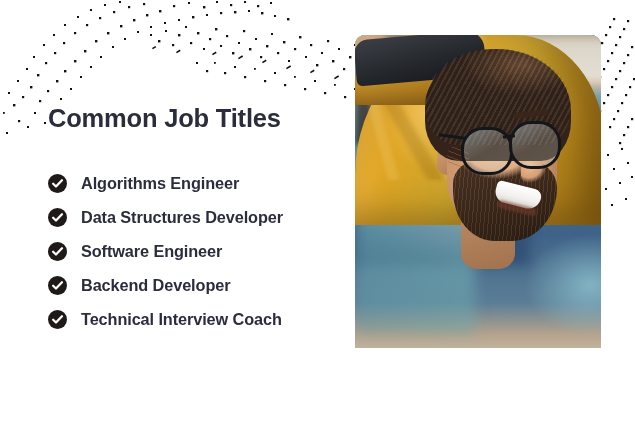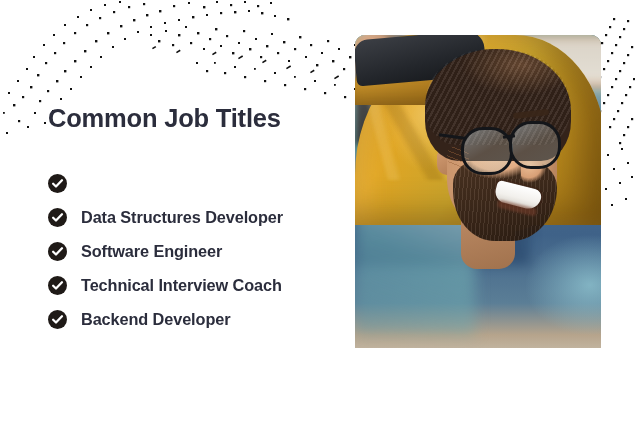--- a/index.html
+++ b/index.html
@@ -590,48 +590,49 @@
 
   <div id="text-col">
     <h1 id="page-title">Common Job Titles</h1>
 
     <ul id="job-title-list">
       <li>
         <svg class="check-icon" viewBox="0 0 20 20" aria-hidden="true">
           <circle cx="10" cy="10" r="10" fill="#1f1a17"></circle>
           <path d="M5.4 10.3 L8.4 13.2 L14.7 6.6" fill="none" stroke="#ffffff" stroke-width="2.4" stroke-linecap="round" stroke-linejoin="round"></path>
         </svg>
+        <span class="item-label">Algorithms Engineer</span>
       </li>
       <li>
         <svg class="check-icon" viewBox="0 0 20 20" aria-hidden="true">
           <circle cx="10" cy="10" r="10" fill="#1f1a17"></circle>
           <path d="M5.4 10.3 L8.4 13.2 L14.7 6.6" fill="none" stroke="#ffffff" stroke-width="2.4" stroke-linecap="round" stroke-linejoin="round"></path>
         </svg>
         <span class="item-label">Data Structures Developer</span>
       </li>
       <li>
         <svg class="check-icon" viewBox="0 0 20 20" aria-hidden="true">
           <circle cx="10" cy="10" r="10" fill="#1f1a17"></circle>
           <path d="M5.4 10.3 L8.4 13.2 L14.7 6.6" fill="none" stroke="#ffffff" stroke-width="2.4" stroke-linecap="round" stroke-linejoin="round"></path>
         </svg>
         <span class="item-label">Software Engineer</span>
       </li>
       <li>
         <svg class="check-icon" viewBox="0 0 20 20" aria-hidden="true">
           <circle cx="10" cy="10" r="10" fill="#1f1a17"></circle>
           <path d="M5.4 10.3 L8.4 13.2 L14.7 6.6" fill="none" stroke="#ffffff" stroke-width="2.4" stroke-linecap="round" stroke-linejoin="round"></path>
         </svg>
-        <span class="item-label">Technical Interview Coach</span>
+        <span class="item-label">Backend Developer</span>
       </li>
       <li>
         <svg class="check-icon" viewBox="0 0 20 20" aria-hidden="true">
           <circle cx="10" cy="10" r="10" fill="#1f1a17"></circle>
           <path d="M5.4 10.3 L8.4 13.2 L14.7 6.6" fill="none" stroke="#ffffff" stroke-width="2.4" stroke-linecap="round" stroke-linejoin="round"></path>
         </svg>
-        <span class="item-label">Backend Developer</span>
+        <span class="item-label">Technical Interview Coach</span>
       </li>
     </ul>
   </div>
 
   <div id="photo-card" role="img">
     <div class="layer bg-base soft"></div>
     <div class="layer bg-books"></div>
     <div class="layer bg-monitor"></div>
     <div class="layer bg-monitor-ui"></div>
     <div class="layer bg-window"></div>

